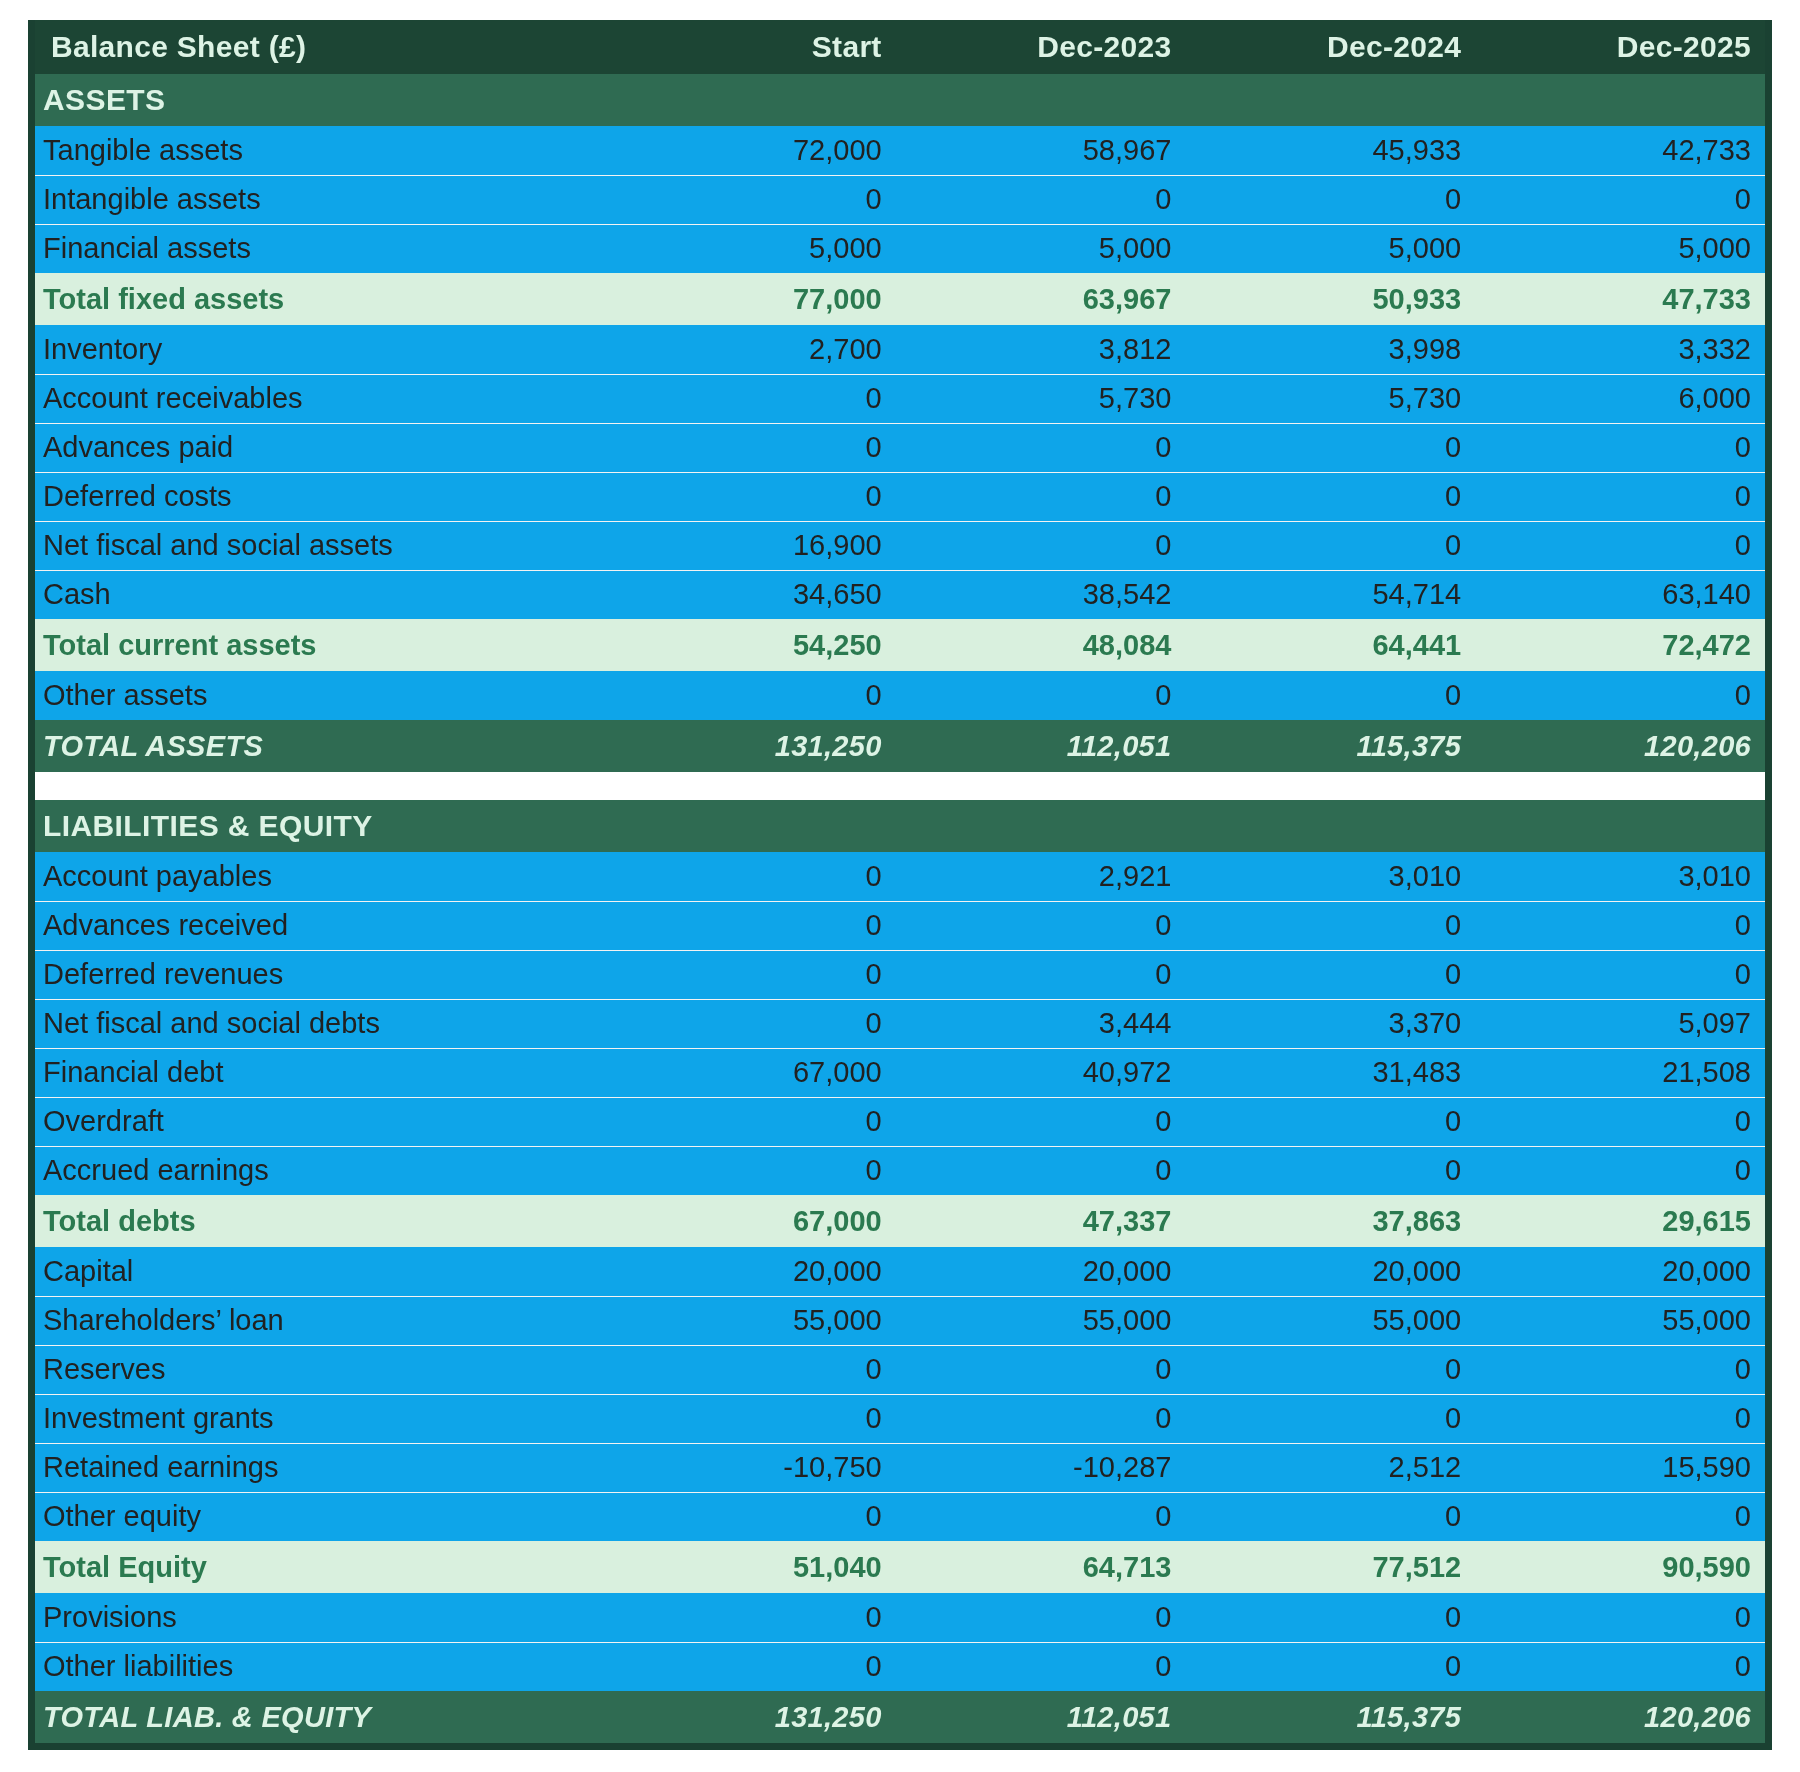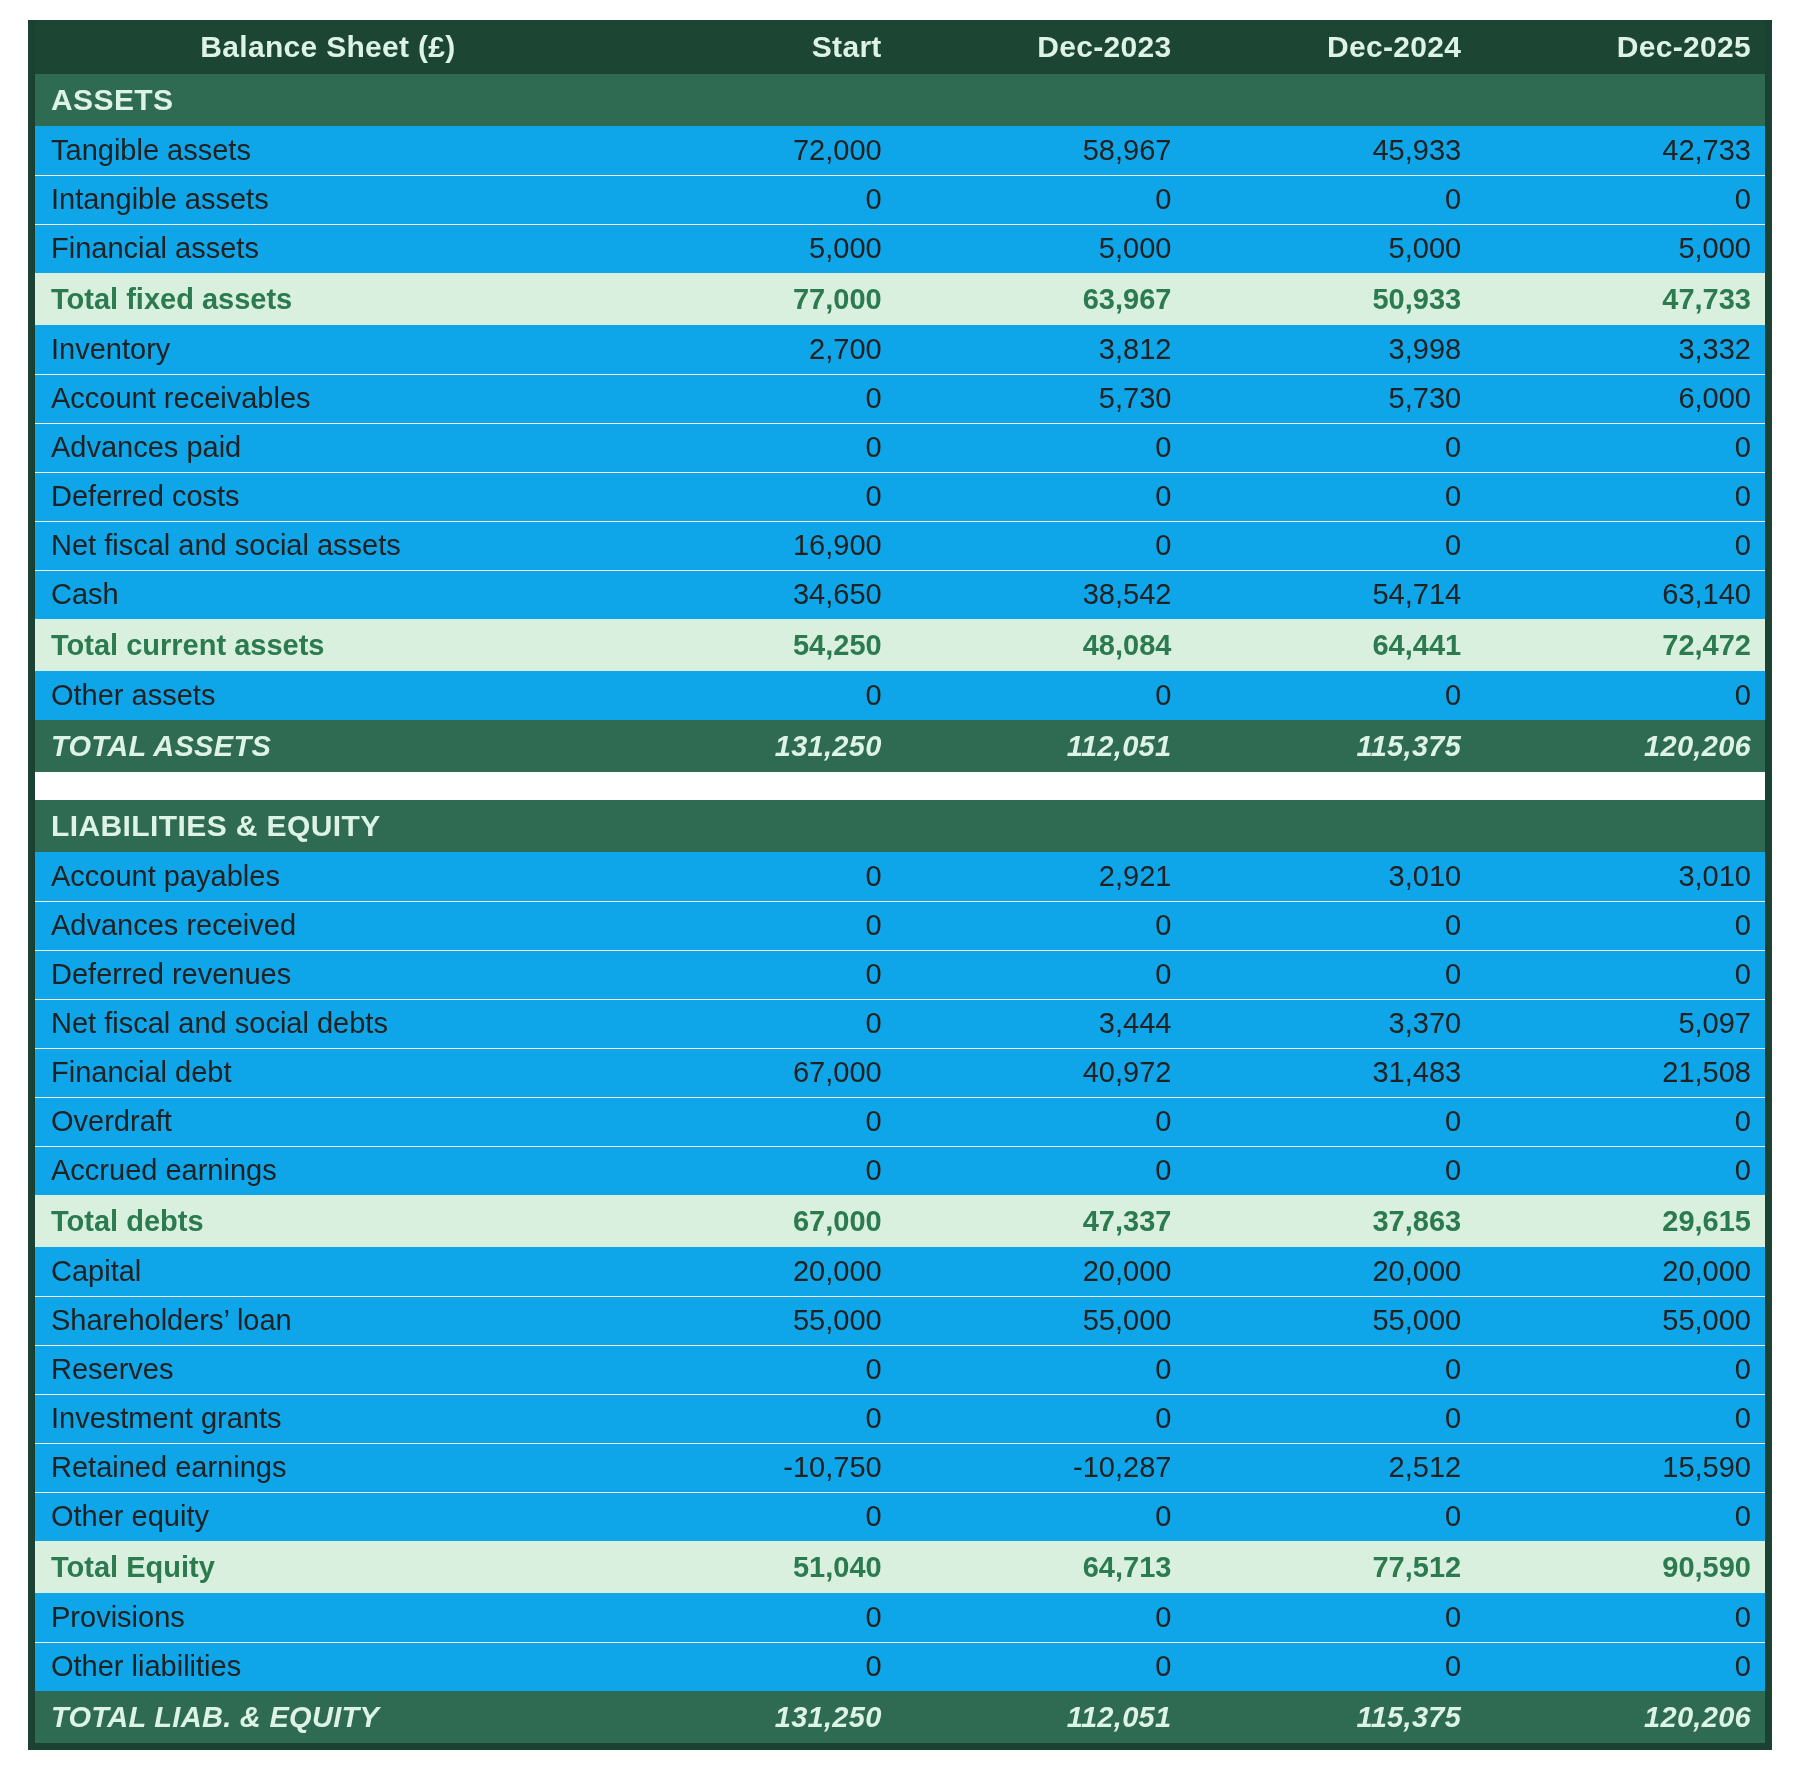--- a/index.html
+++ b/index.html
@@ -32,23 +32,23 @@
   }
   table{width:100%;border-collapse:collapse;table-layout:fixed;}
   col.label-col{width:33%;}
   col.num-col{width:16.75%;}
 
   thead tr{height:54px;background:var(--header-bg);}
   thead th{
     color:var(--header-text);font-weight:bold;font-size:30px;
     letter-spacing:.3px;vertical-align:middle;
   }
-  th.title{text-align:center;padding-left:16px;margin-top:7px;}
+  th.title{text-align:left;padding-left:16px;margin-top:7px;}
   th.num,td.num{text-align:right;padding-right:14px;}
-  td.label{text-align:left;padding-left:16px;vertical-align:middle;}
+  td.label{text-align:left;padding-left:8px;vertical-align:middle;}
   td{vertical-align:middle;}
 
   tr.section{height:52px;background:var(--section-bg);}
   tr.section td.label{
     color:var(--header-text);font-weight:bold;font-size:30px;letter-spacing:.4px;
   }
   tr.data{height:49px;background:#0ea5e9;}
   tr.data td{font-size:29px;color:var(--body-text);}
   tr.data + tr.data td{border-top:1px solid var(--row-divider);}
 

